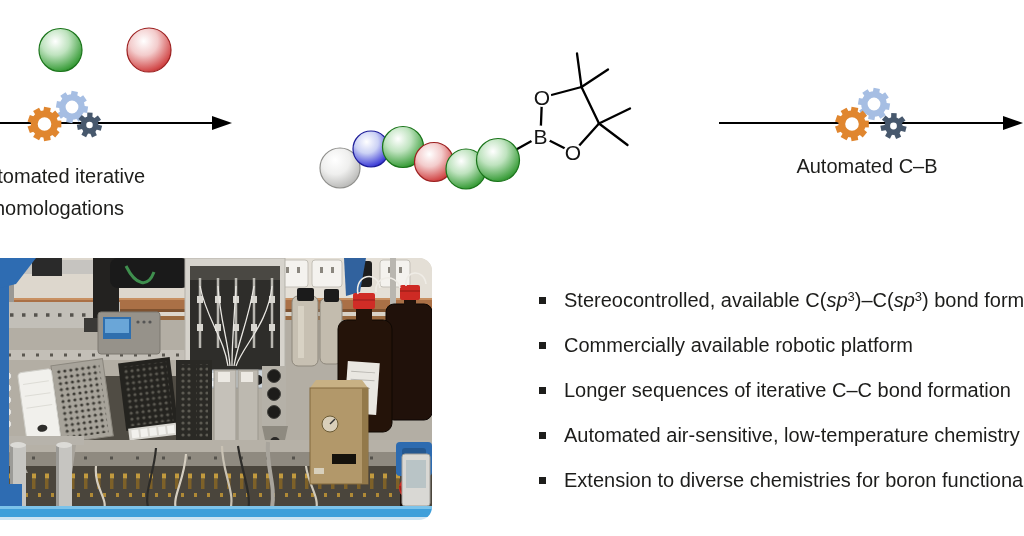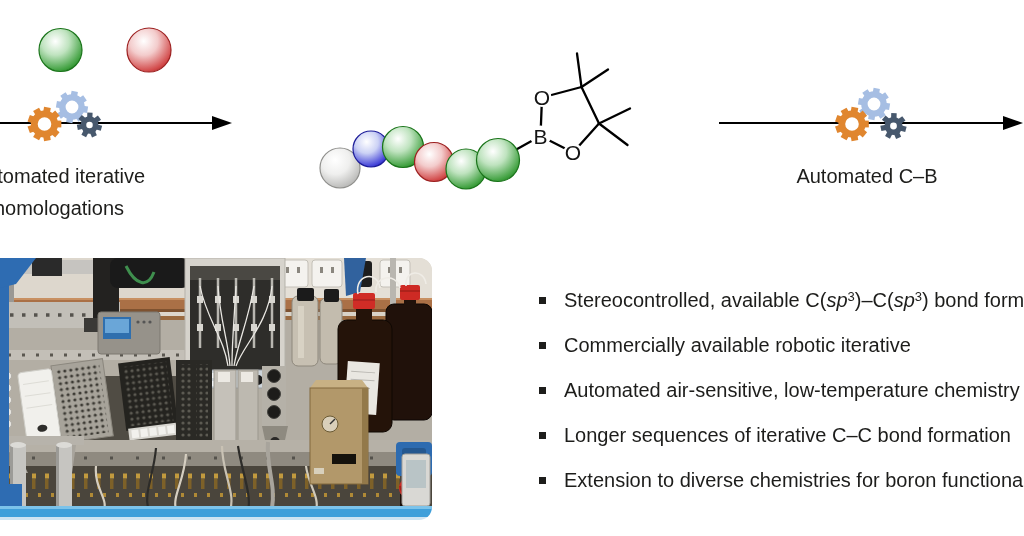--- a/index.html
+++ b/index.html
@@ -3,21 +3,21 @@
 <meta charset="utf-8">
 <style>
   html,body{margin:0;padding:0;background:#ffffff;}
   .stage{position:relative;width:1024px;height:536px;background:#fff;overflow:hidden;
          font-family:"Liberation Sans","DejaVu Sans",sans-serif;color:#1d1d1b;}
   svg{display:block;}
   #scheme-svg{position:absolute;left:0;top:0;}
   #photo-svg{position:absolute;left:-24px;top:258px;}
   .arrow-label{position:absolute;text-align:center;font-size:20px;line-height:32px;color:#1d1d1b;}
   #label-left{left:-48px;top:160px;width:214px;}
-  #label-right{left:755px;top:160px;width:224px;}
+  #label-right{left:755px;top:150px;width:224px;}
   ul.points{position:absolute;left:539px;top:278px;width:485px;height:232px;
             margin:0;padding:0;list-style:none;overflow:hidden;}
   li.point{display:flex;align-items:center;height:45px;white-space:nowrap;font-size:20px;}
   .sq{width:7px;height:7px;background:#1d1d1b;margin-right:18px;flex:0 0 auto;}
   .it{font-style:italic;}
   .sup{font-size:13px;vertical-align:6px;}
   .atom-label{font-family:"Liberation Sans","DejaVu Sans",sans-serif;font-size:21px;fill:#141414;}
 </style>
 </head>
 <body>
@@ -440,28 +440,28 @@
     </g>
   </svg>
 
   <ul class="points">
       <li class="point">
         <span class="sq"></span>
         <span><span>Stereocontrolled, available C(</span><span class="it">sp</span><span class="sup">3</span><span>)–C(</span><span class="it">sp</span><span class="sup">3</span><span>) bond formation</span></span>
       </li>
       <li class="point">
         <span class="sq"></span>
-        <span><span>Commercially available robotic iterative</span></span>
+        <span><span>Commercially available robotic platform</span></span>
+      </li>
+      <li class="point">
+        <span class="sq"></span>
+        <span><span>Longer sequences of iterative C–C bond formation</span></span>
       </li>
       <li class="point">
         <span class="sq"></span>
         <span><span>Automated air-sensitive, low-temperature chemistry</span></span>
       </li>
       <li class="point">
         <span class="sq"></span>
-        <span><span>Longer sequences of iterative C–C bond formation</span></span>
-      </li>
-      <li class="point">
-        <span class="sq"></span>
         <span><span>Extension to diverse chemistries for boron functionalization</span></span>
       </li>
     </ul>
 </div>
 
 </body></html>

